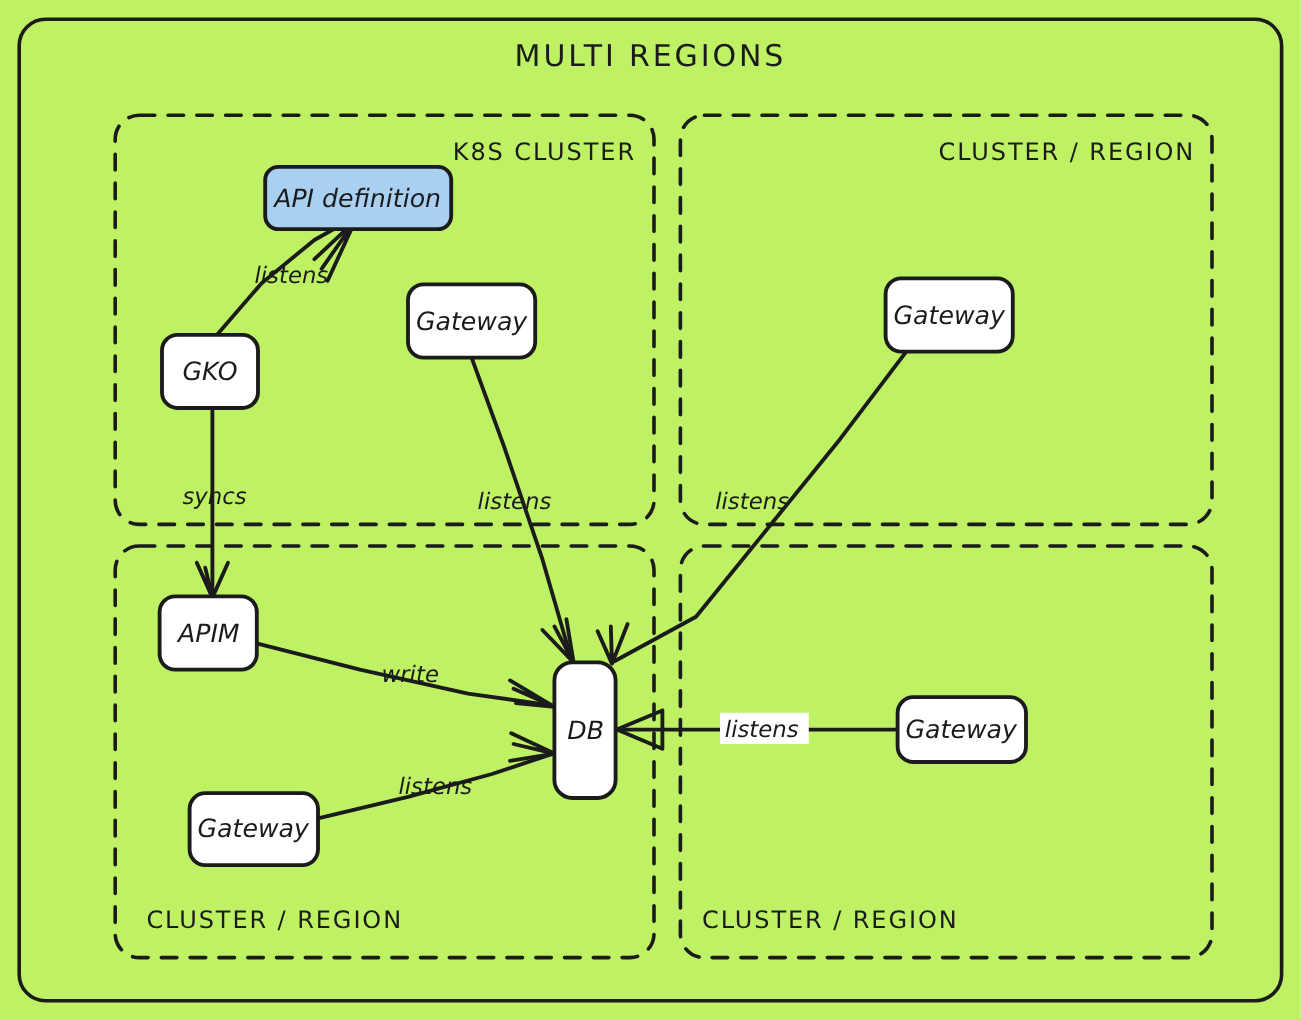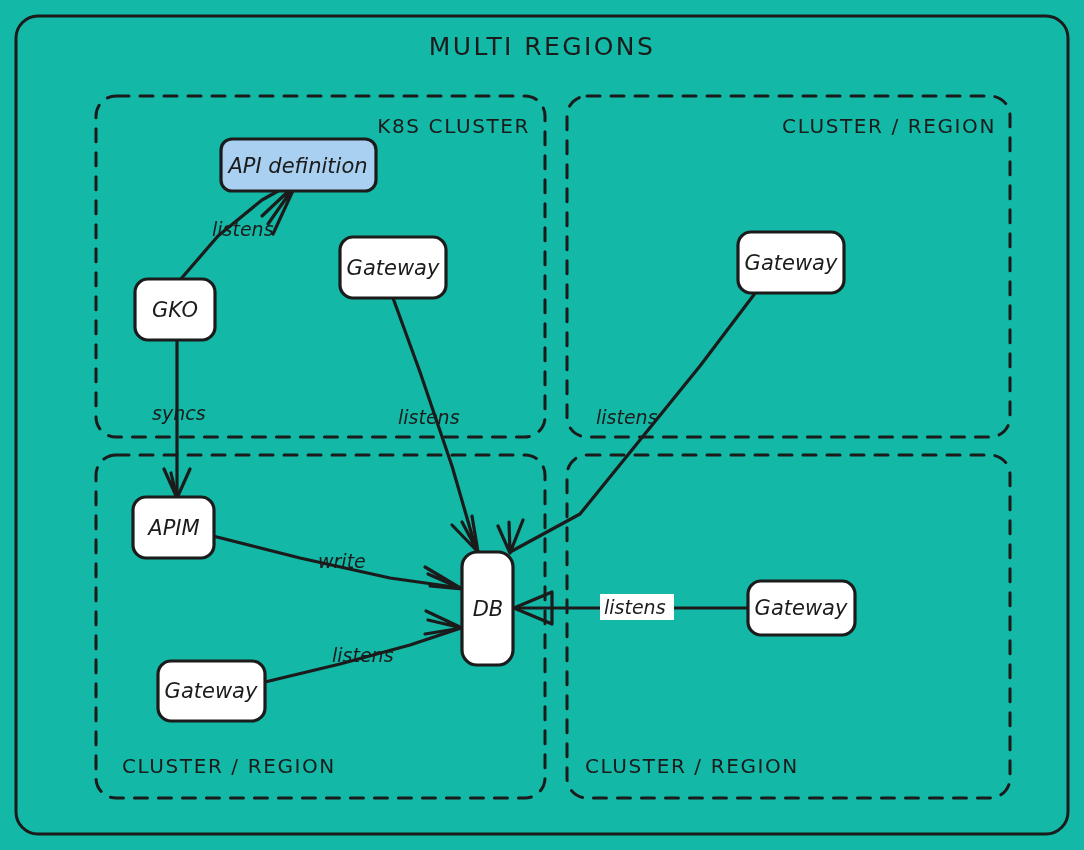--- a/index.html
+++ b/index.html
@@ -8,21 +8,21 @@
     padding: 0;
     background: #ffffff;
   }
   body {
     font-family: "DejaVu Sans", sans-serif;
   }
   #canvas {
     position: relative;
     width: 1084px;
     height: 850px;
-    background: #14b8a6;
+    background: #bef264;
     overflow: hidden;
   }
   #diagram-svg {
     position: absolute;
     left: 0;
     top: 0;
     width: 1084px;
     height: 850px;
   }
   .hand-text {

